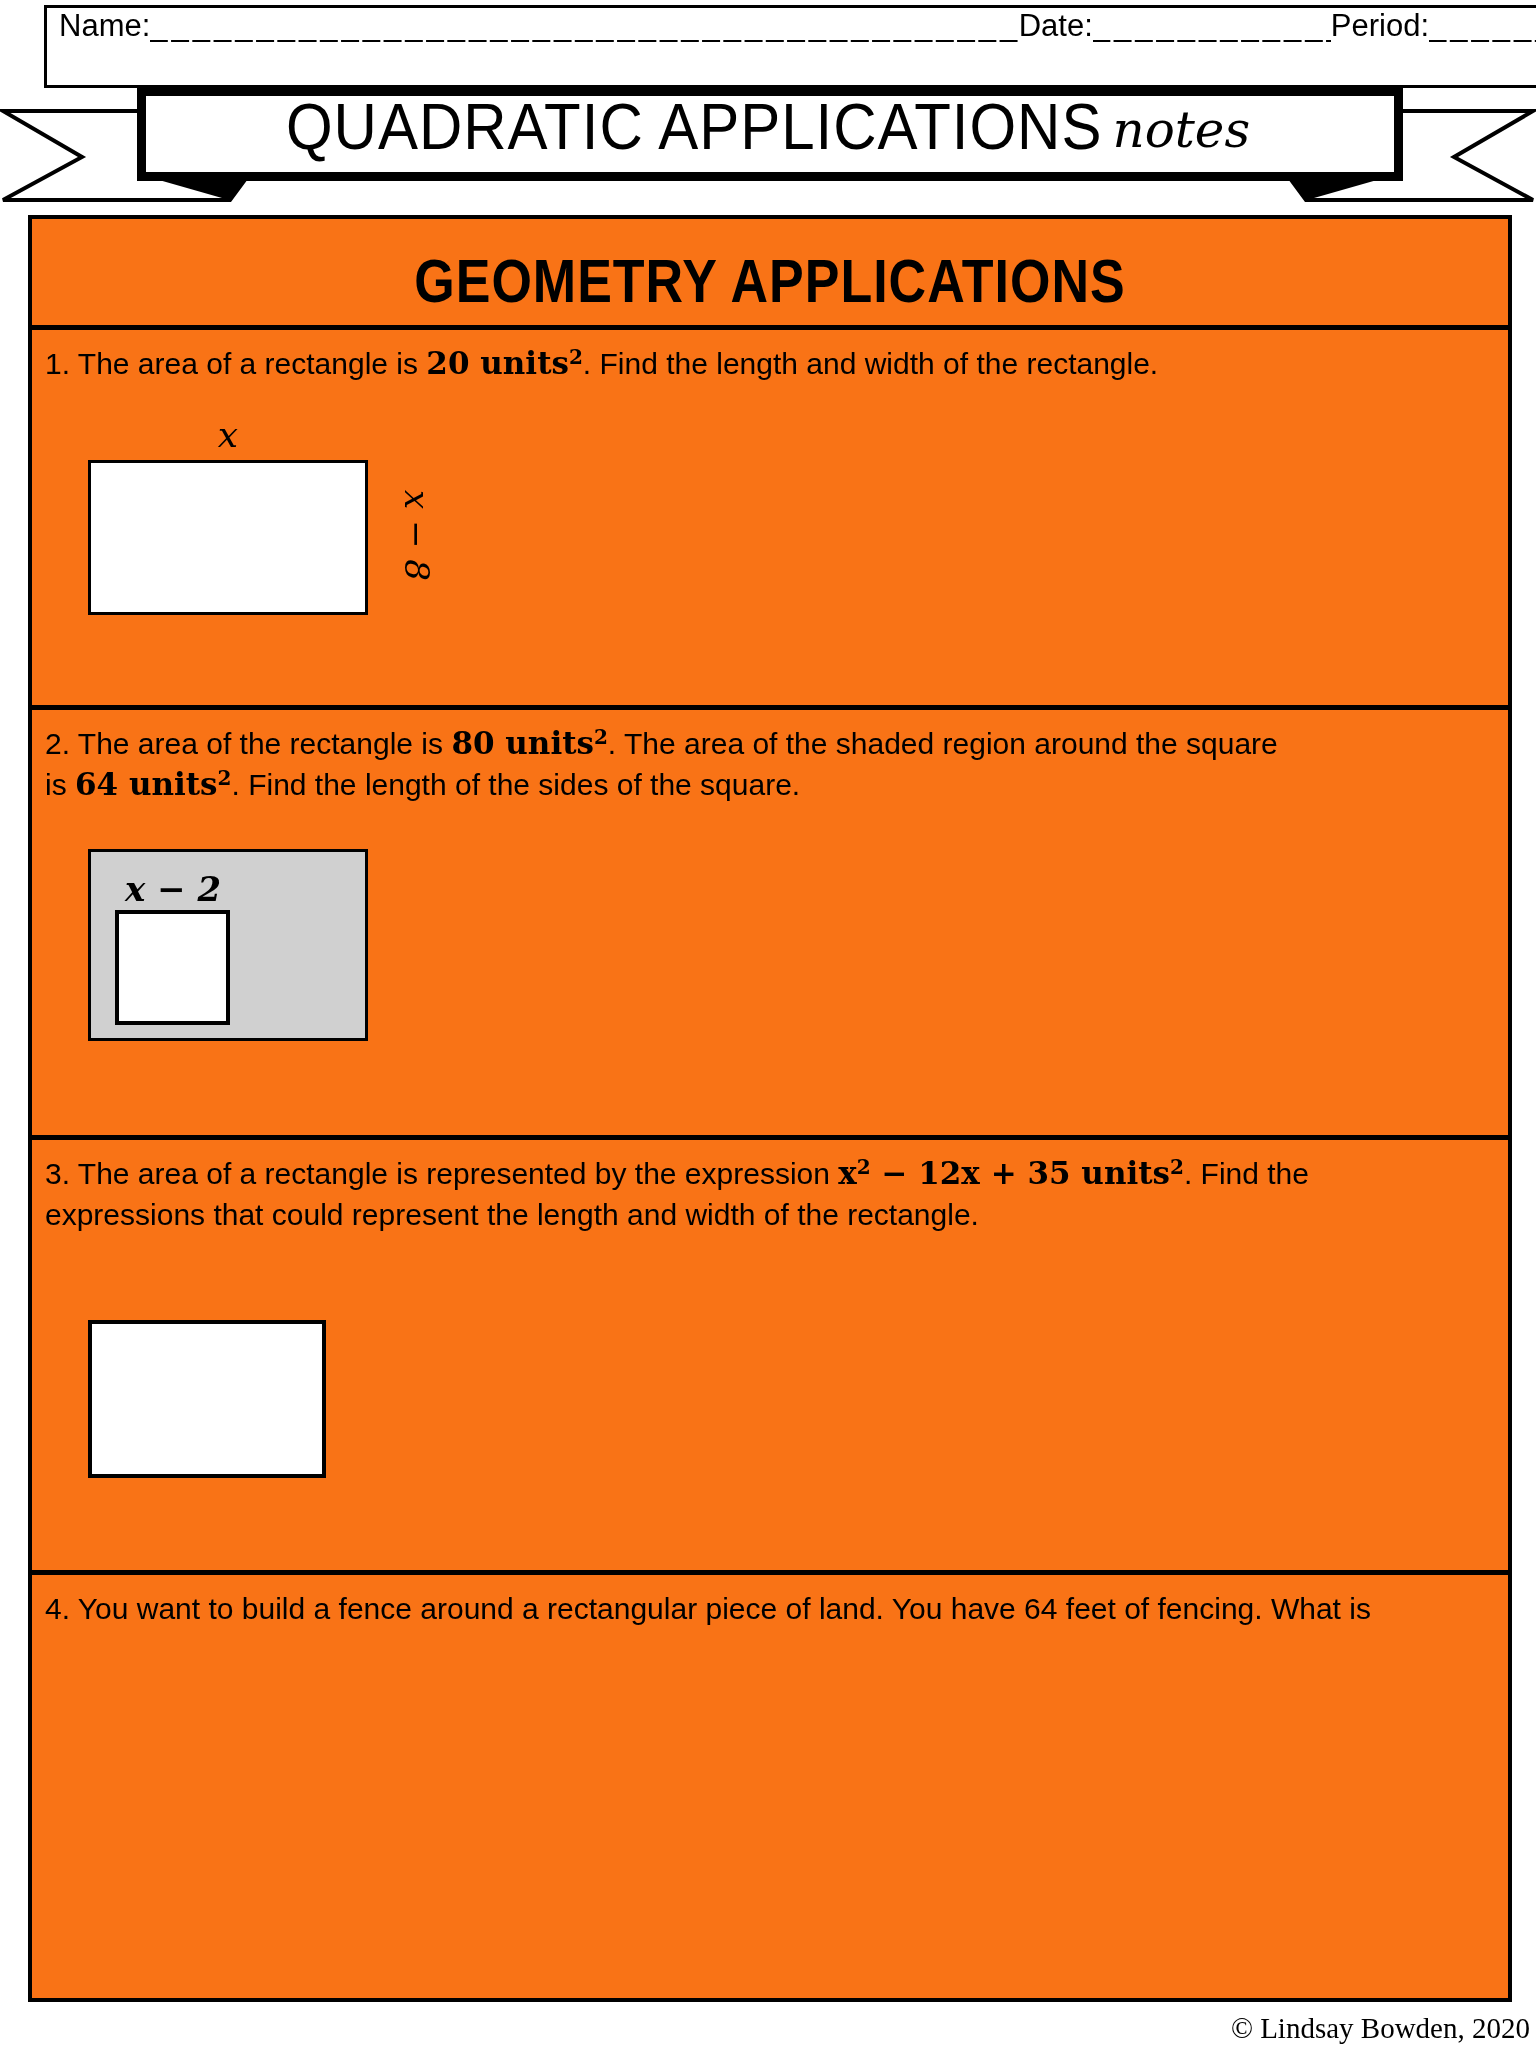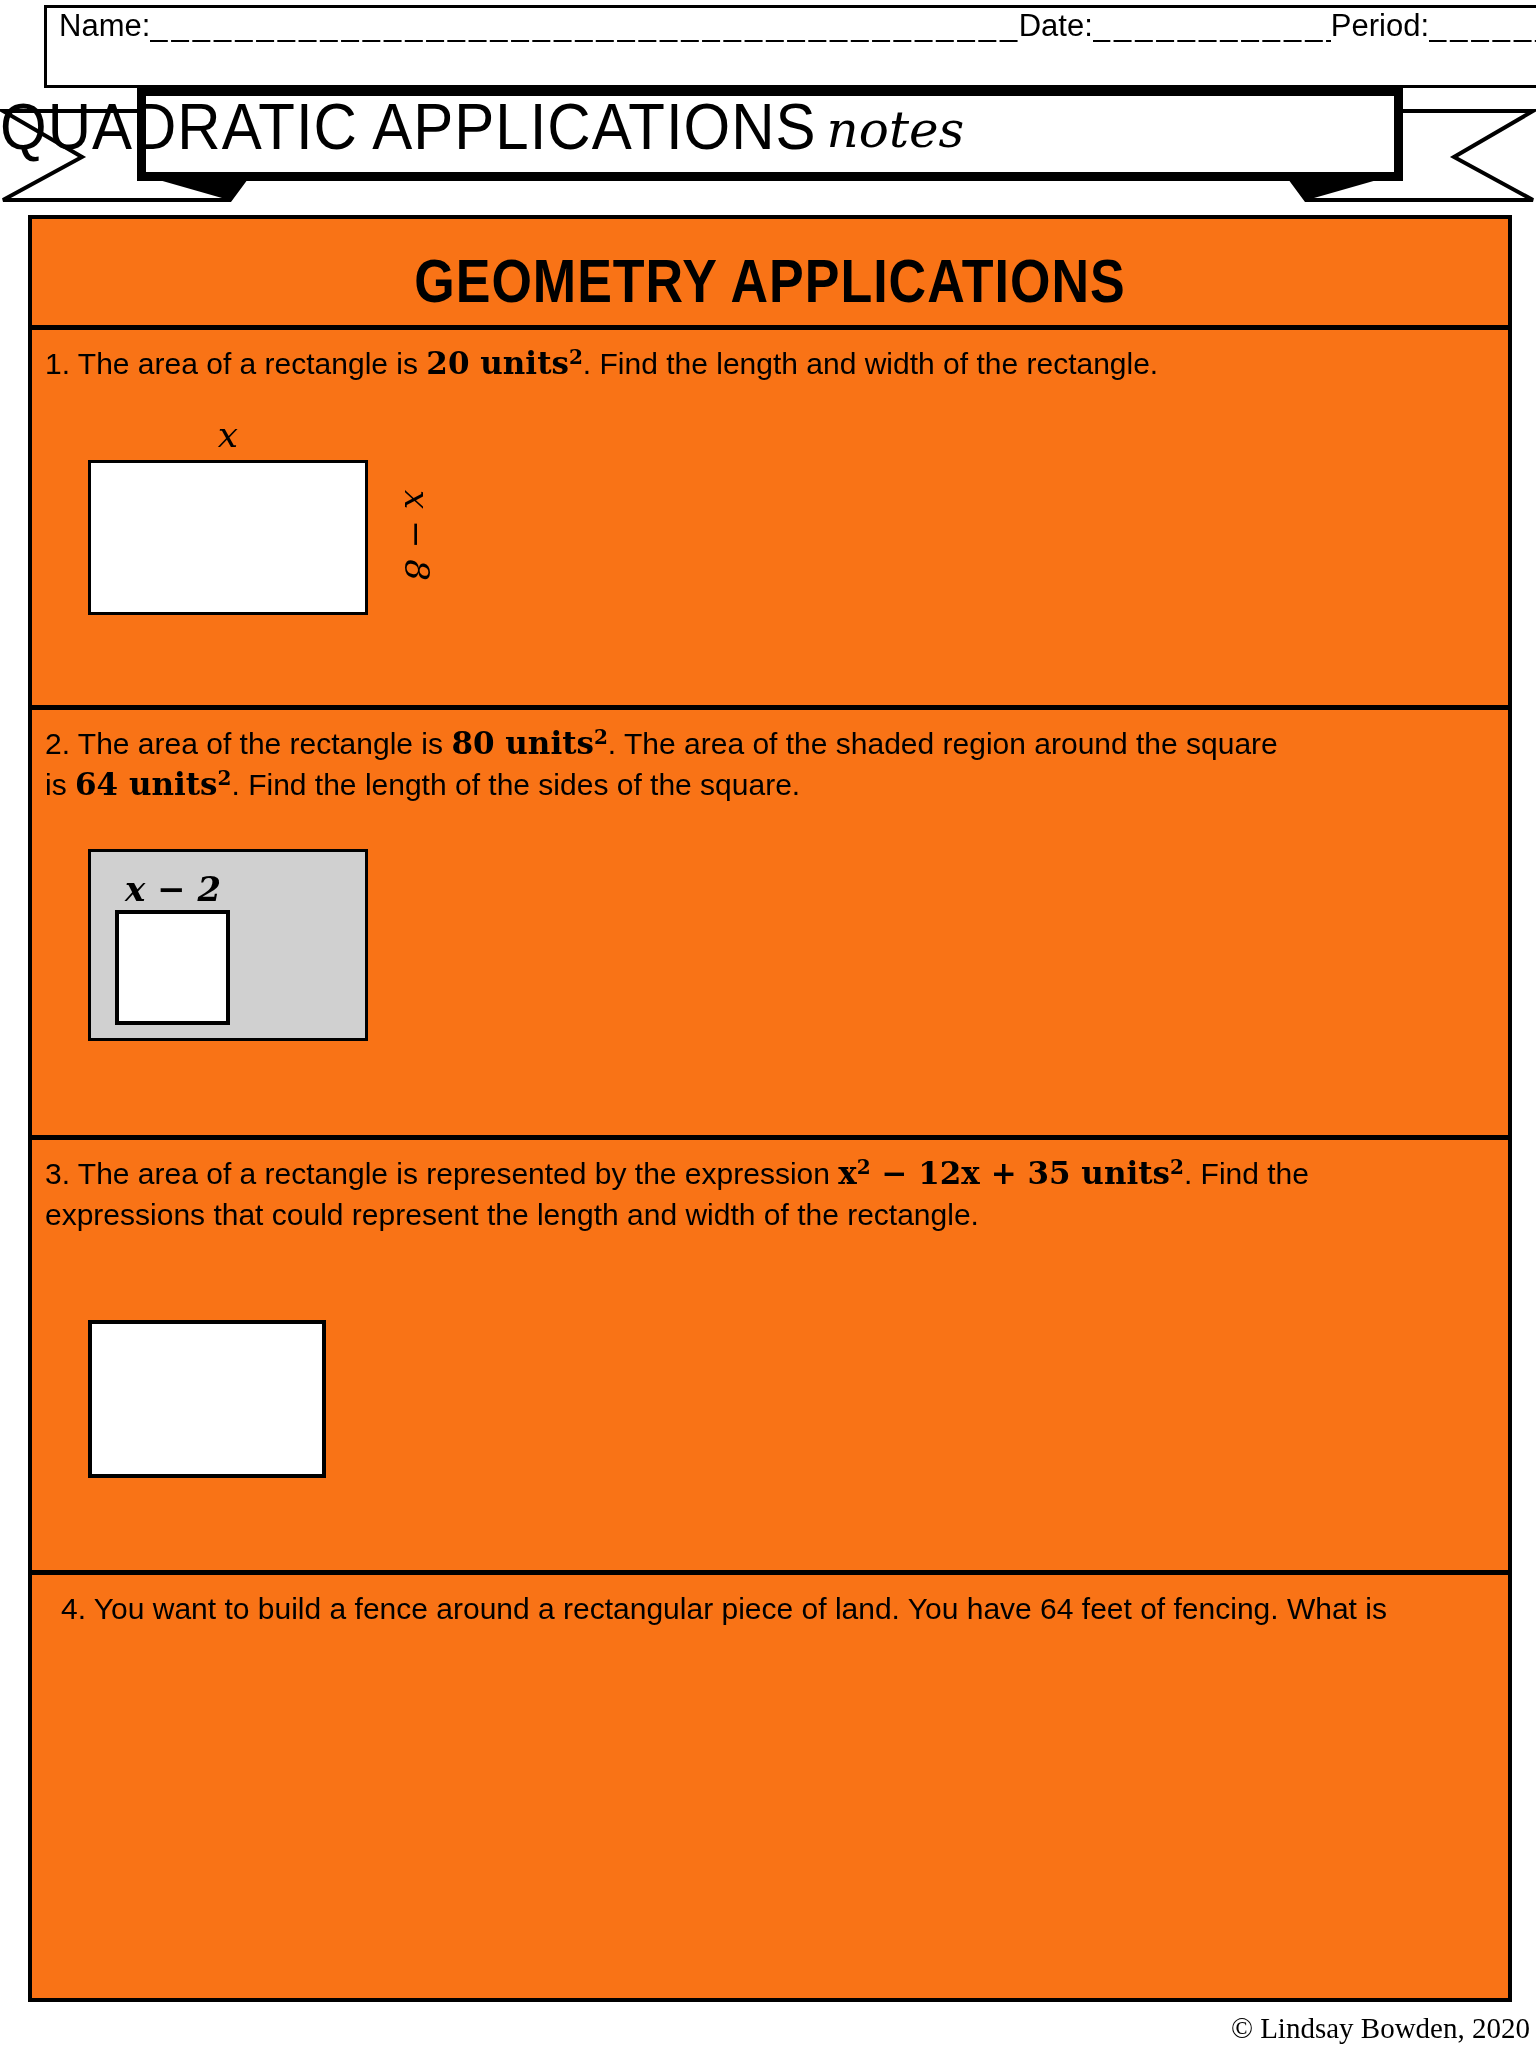--- a/index.html
+++ b/index.html
@@ -12,37 +12,37 @@
                 padding:0 10px 9px 12px; font-size:31px;margin-left:38px; }
   .hlabel { white-space:pre; flex:none; }
   .uline  { white-space:nowrap; overflow:hidden; letter-spacing:4px; flex:none; }
   .uline.grow { flex:1 1 auto; }
   .uline.date { width:238px; }
   .uline.period { width:126px; }
 
   
   .banner { position:absolute; left:0; top:80px; width:1536px; height:135px; }
   .banner svg { position:absolute; left:0; top:0; }
-  .banner-text { position:absolute; left:0; top:14px; width:100%; text-align:left;
+  .banner-text { position:absolute; left:0; top:14px; width:100%; text-align:center;
                  line-height:66px; white-space:nowrap; }
   .banner-main { font-size:60px; letter-spacing:1px; display:inline-block;
                  transform:scaleY(1.08); transform-origin:center; }
   .banner-script { font-family:"DejaVu Serif",serif; font-style:italic; font-size:50px; margin-left:10px; }
 
   
   .main-box { position:absolute; left:28px; top:215px; width:1484px; height:1787px;
               border:4px solid #000; box-sizing:border-box; background:#f97316; }
   .row { position:absolute; left:0; width:1476px; box-sizing:border-box; }
   .row-title { top:0; height:106px; text-align:center; }
   .section-title { display:inline-block; margin-top:26px; font-size:52px; font-weight:bold;
                    letter-spacing:1px; transform:scaleY(1.18); transform-origin:top center; }
   .row-p1 { top:106px;  height:380px; border-top:5px solid #000; }
   .row-p2 { top:486px;  height:430px; border-top:5px solid #000; }
   .row-p3 { top:916px;  height:435px; border-top:5px solid #000; }
-  .row-p4 { top:1351px; height:408px; border-top:5px solid #000;padding-left:16px; }
+  .row-p4 { top:1351px; height:408px; border-top:5px solid #000; }
 
   .ptext { padding:13px 28px 0 13px; font-size:30px; line-height:41px; white-space:pre-wrap; }
   .m { font-family:"DejaVu Serif",serif; font-weight:bold; font-size:31px; }
   sup.m { font-size:20px; vertical-align:10px; line-height:0; }
   .dlabel { font-family:"DejaVu Serif",serif; font-style:italic; font-size:35px; }
 
   
   .rect1 { position:absolute; left:56px; top:130px; width:280px; height:155px;
            border:3px solid #000; box-sizing:border-box; background:#fff; }
   .rect1-top-label { position:absolute; left:56px; top:84px; width:280px; text-align:center; font-size:36px; }

